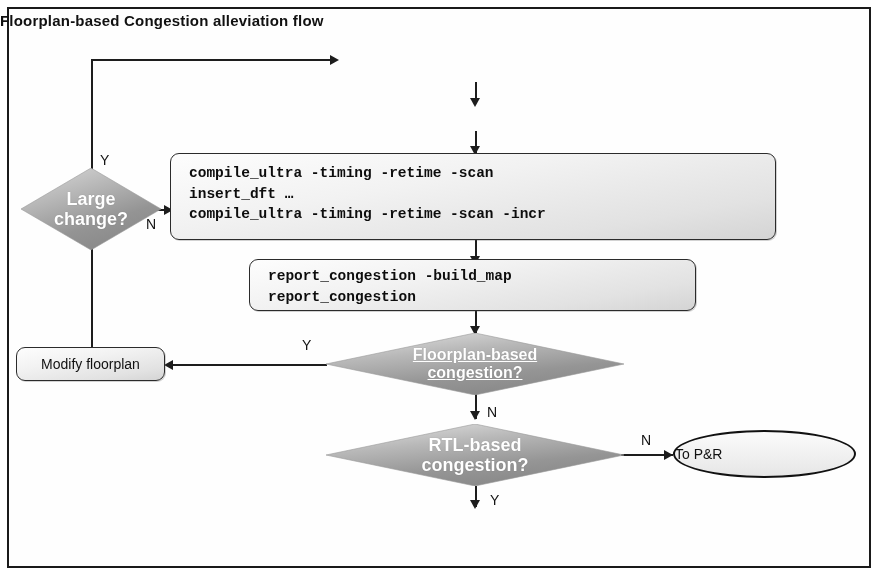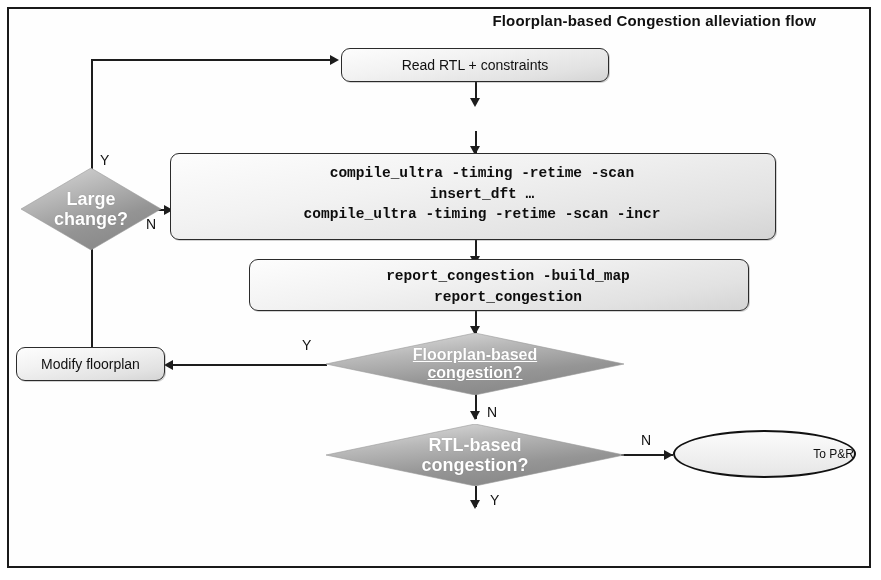--- a/index.html
+++ b/index.html
@@ -25,21 +25,21 @@
     height: 561px;
     border: 2px solid #1a1a1a;
     box-sizing: border-box;
     background: #fefefe;
   }
   #title {
     position: absolute;
     left: 0;
     top: 12px;
     width: 816px;
-    text-align: right;
+    text-align: left;
     font-size: 15px;
     font-weight: bold;
     color: #111111;
     letter-spacing: 0.2px;
   }
   
   .rbox {
     position: absolute;
     box-sizing: border-box;
     border: 1.6px solid #2b2b2b;
@@ -56,21 +56,21 @@
     display: block;
     justify-content: flex-start;
     align-items: flex-start;
     font-family: "Liberation Mono", "DejaVu Sans Mono", monospace;
     font-size: 14.5px;
     font-weight: bold;
     padding: 9px 0 0 18px;
     letter-spacing: 0px;
     line-height: 1.42;
   }
-  .rbox.code .ln { white-space: pre; display: block; color: #0d0d0d; text-align: center; }
+  .rbox.code .ln { white-space: pre; display: block; color: #0d0d0d; }
 
   
   .diamond {
     position: absolute;
   }
   .diamond .shape {
     position: absolute;
     inset: 0;
   }
   .diamond .dlabel {
@@ -91,23 +91,23 @@
 
   
   .ellipse {
     position: absolute;
     box-sizing: border-box;
     border: 2.2px solid #111111;
     border-radius: 50%;
     background: linear-gradient(180deg, #fbfbfb 0%, #f0f0f0 55%, #e6e6e6 100%);
     display: flex;
     align-items: center;
-    justify-content: flex-end;
-    color: #111111;
-    font-size: 12px;
+    justify-content: flex-start;
+    color: #111111;
+    font-size: 14px;
   }
 
   
   .line {
     position: absolute;
     background: #1d1d1d;
   }
   .vline { width: 1.7px; }
   .hline { height: 1.7px; }
 
@@ -180,32 +180,29 @@
   <div class="line hline" style="left:145px; top:209px; width:25px;"></div>
   <div class="arrow-right" style="left:164px; top:204.5px;"></div>
 
   <div class="elabel" style="left:100px; top:152px;">Y</div>
   <div class="elabel" style="left:146px; top:216px;">N</div>
   <div class="elabel" style="left:302px; top:337px;">Y</div>
   <div class="elabel" style="left:487px; top:404px;">N</div>
   <div class="elabel" style="left:641px; top:432px;">N</div>
   <div class="elabel" style="left:490px; top:492px;">Y</div>
 
-  <div class="rbox" style="left:341px; top:48px; width:268px; height:34px;">
-    <span>Read RTL + constraints</span>
-  </div>
 
 
   <div class="rbox code" style="left:170px; top:153px; width:606px; height:87px;">
     <span class="ln">compile_ultra -timing -retime -scan</span>
     <span class="ln">insert_dft …</span>
     <span class="ln">compile_ultra -timing -retime -scan -incr</span>
   </div>
 
-  <div class="rbox code" style="left:249px; top:259px; width:500px; height:52px; padding-top:6px;">
+  <div class="rbox code" style="left:249px; top:259px; width:447px; height:52px; padding-top:6px;">
     <span class="ln">report_congestion -build_map</span>
     <span class="ln">report_congestion</span>
   </div>
 
   <div class="diamond" style="left:21px; top:168px; width:140px; height:82px;">
     <svg class="shape" viewBox="0 0 140 82" preserveAspectRatio="none">
       <defs>
         <linearGradient id="gdA" x1="0" y1="0" x2="0.55" y2="1">
           <stop offset="0%" stop-color="#dcdcdc"></stop>
           <stop offset="42%" stop-color="#b4b4b4"></stop>

